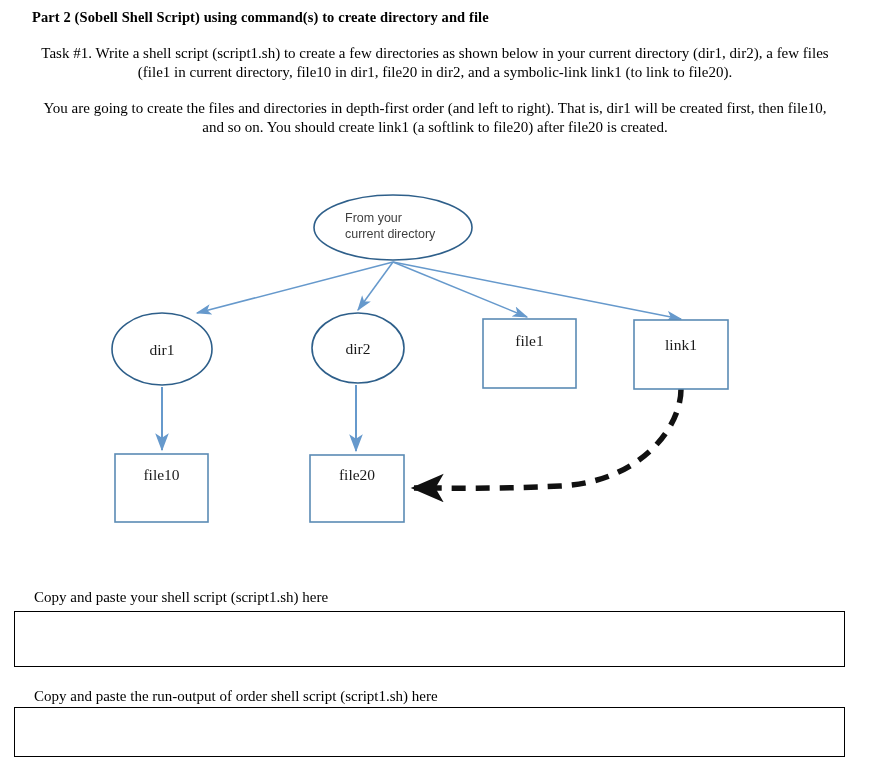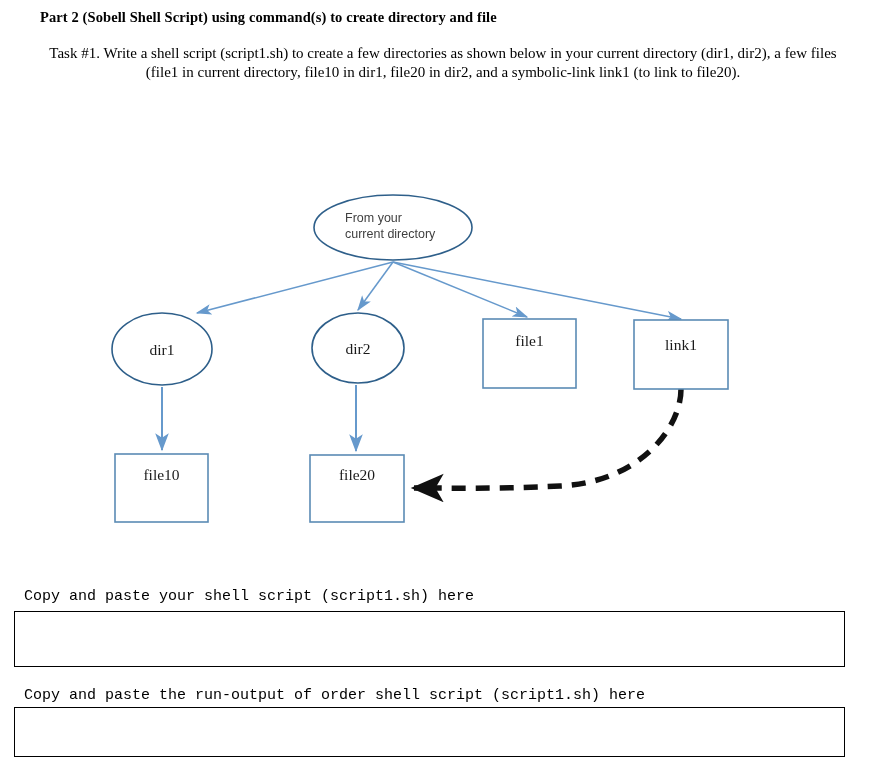--- a/index.html
+++ b/index.html
@@ -12,21 +12,21 @@
     height: 767px;
     position: relative;
     overflow: hidden;
     font-family: "Liberation Serif", "DejaVu Serif", serif;
     color: #000000;
   }
 
   
   #doc-text {
     position: absolute;
-    left: 40px;
+    left: 32px;
     top: 8px;
     width: 830px;
   }
   .heading {
     font-family: "Liberation Serif", "DejaVu Serif", serif;
     font-weight: bold;
     font-size: 14.5px;
     line-height: 18px;
     letter-spacing: 0.1px;
     margin: 0 0 18px 0;
@@ -57,44 +57,46 @@
   }
   .node-label-sans {
     font-family: "Liberation Sans", "DejaVu Sans", sans-serif;
     font-size: 12.5px;
     fill: #3f3f3f;
   }
 
   
   .ans-label {
     position: absolute;
-    font-family: Liberation Mono, monospace;
+    font-family: Liberation Serif, serif;
     font-size: 15px;
     line-height: 18px;
     color: #000;
+    margin-left: 10px;
   }
   .ans-box {
     position: absolute;
     border: 1.3px solid #000000;
     background: #ffffff;
     box-sizing: border-box;
     font-family: "Liberation Serif", "DejaVu Serif", serif;
     font-size: 14px;
     color: #000;
     padding: 4px 6px;
     resize: none;
     outline: none;
   }
 </style>
 </head>
 <body>
 
 <div id="doc-text">
   <p class="heading">Part 2 (Sobell Shell Script) using command(s) to create directory and file</p>
   <p class="para">Task #1. Write a shell script (script1.sh) to create a few directories as shown below in your current directory (dir1, dir2), a few files (file1 in current directory, file10 in dir1, file20 in dir2, and a symbolic-link link1 (to link to file20).</p>
+  <p class="para">You are going to create the files and directories in depth-first order (and left to right). That is, dir1 will be created first, then file10, and so on. You should create link1 (a softlink to file20) after file20 is created.</p>
 </div>
 
 <div id="diagram">
   <svg width="882" height="370" viewBox="0 0 882 370" xmlns="http://www.w3.org/2000/svg">
     <defs>
       <marker id="ah-blue" markerWidth="10" markerHeight="10" refX="8.4" refY="3.4" orient="auto" markerUnits="strokeWidth">
         <path d="M0,0 L9,3.4 L0,6.8 L2.3,3.4 Z" fill="#6699cc"></path>
       </marker>
       <marker id="ah-blue-thin" markerWidth="12" markerHeight="12" refX="9.6" refY="3.6" orient="auto" markerUnits="strokeWidth">
         <path d="M0,0 L10.5,3.6 L0,7.2 L2.6,3.6 Z" fill="#6699cc"></path>

